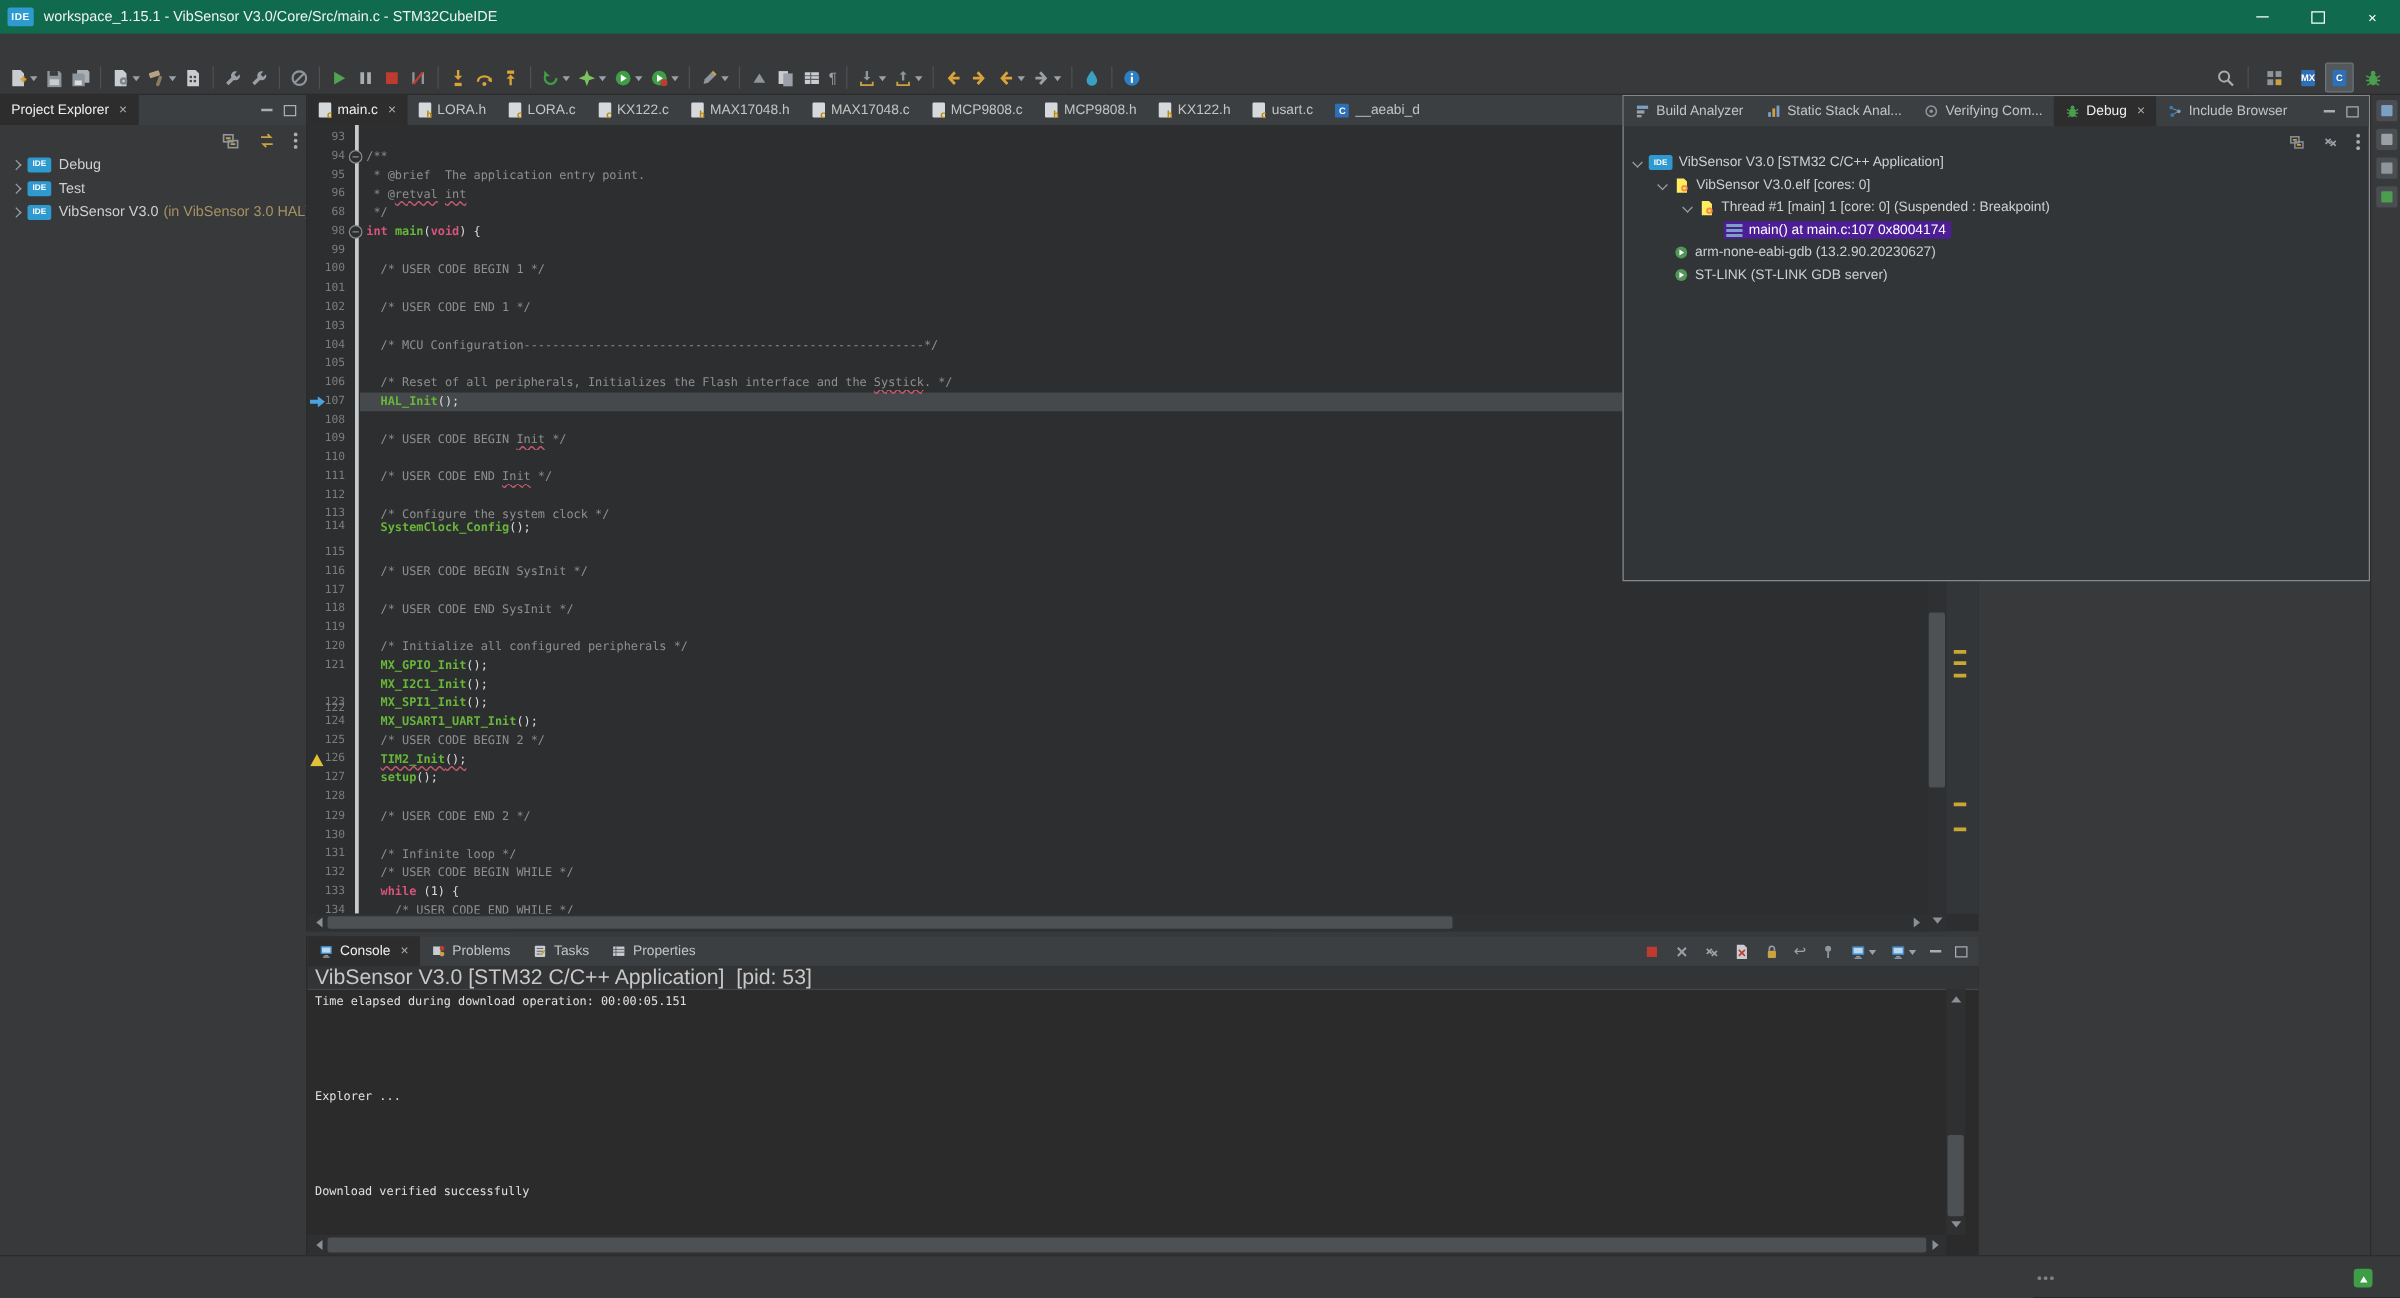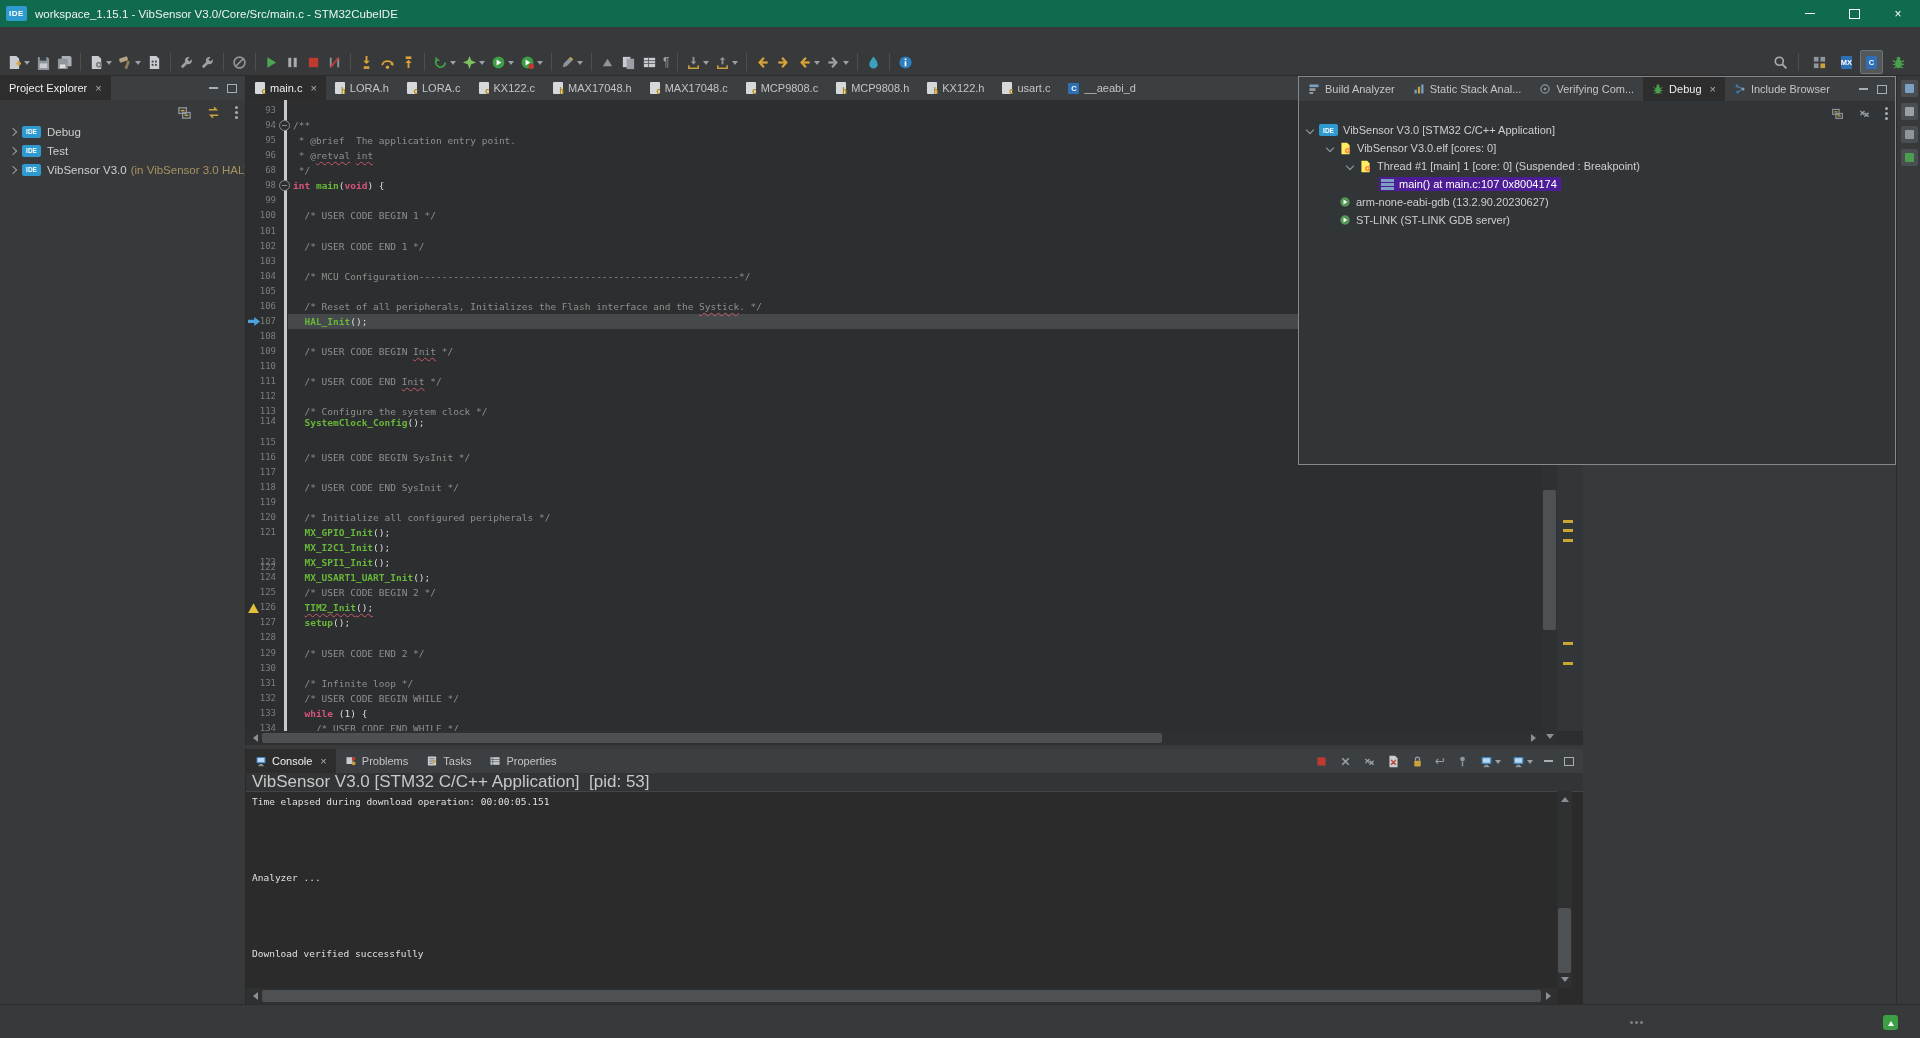--- a/index.html
+++ b/index.html
@@ -880,21 +880,21 @@
           </div>
         </div>
       </div>
     <div id="console-header">VibSensor V3.0 [STM32 C/C++ Application]  [pid: 53]</div>
     <div id="console-body">
         <div class="conline">Time elapsed during download operation: 00:00:05.151</div>
         <div class="conline"> </div>
         <div class="conline"> </div>
         <div class="conline"> </div>
         <div class="conline"> </div>
-        <div class="conline">Analyzer ...</div>
+        <div class="conline">Explorer ...</div>
         <div class="conline"> </div>
         <div class="conline"> </div>
         <div class="conline"> </div>
         <div class="conline"> </div>
         <div class="conline">Download verified successfully</div>
       </div>
     <div class="sb-v" style="right:11px;top:42px;bottom:16px;width:15px">
       <div class="sb-btn" style="left:0;top:0;width:15px;height:13px">
           <span class="tri-u"></span>
         </div>

